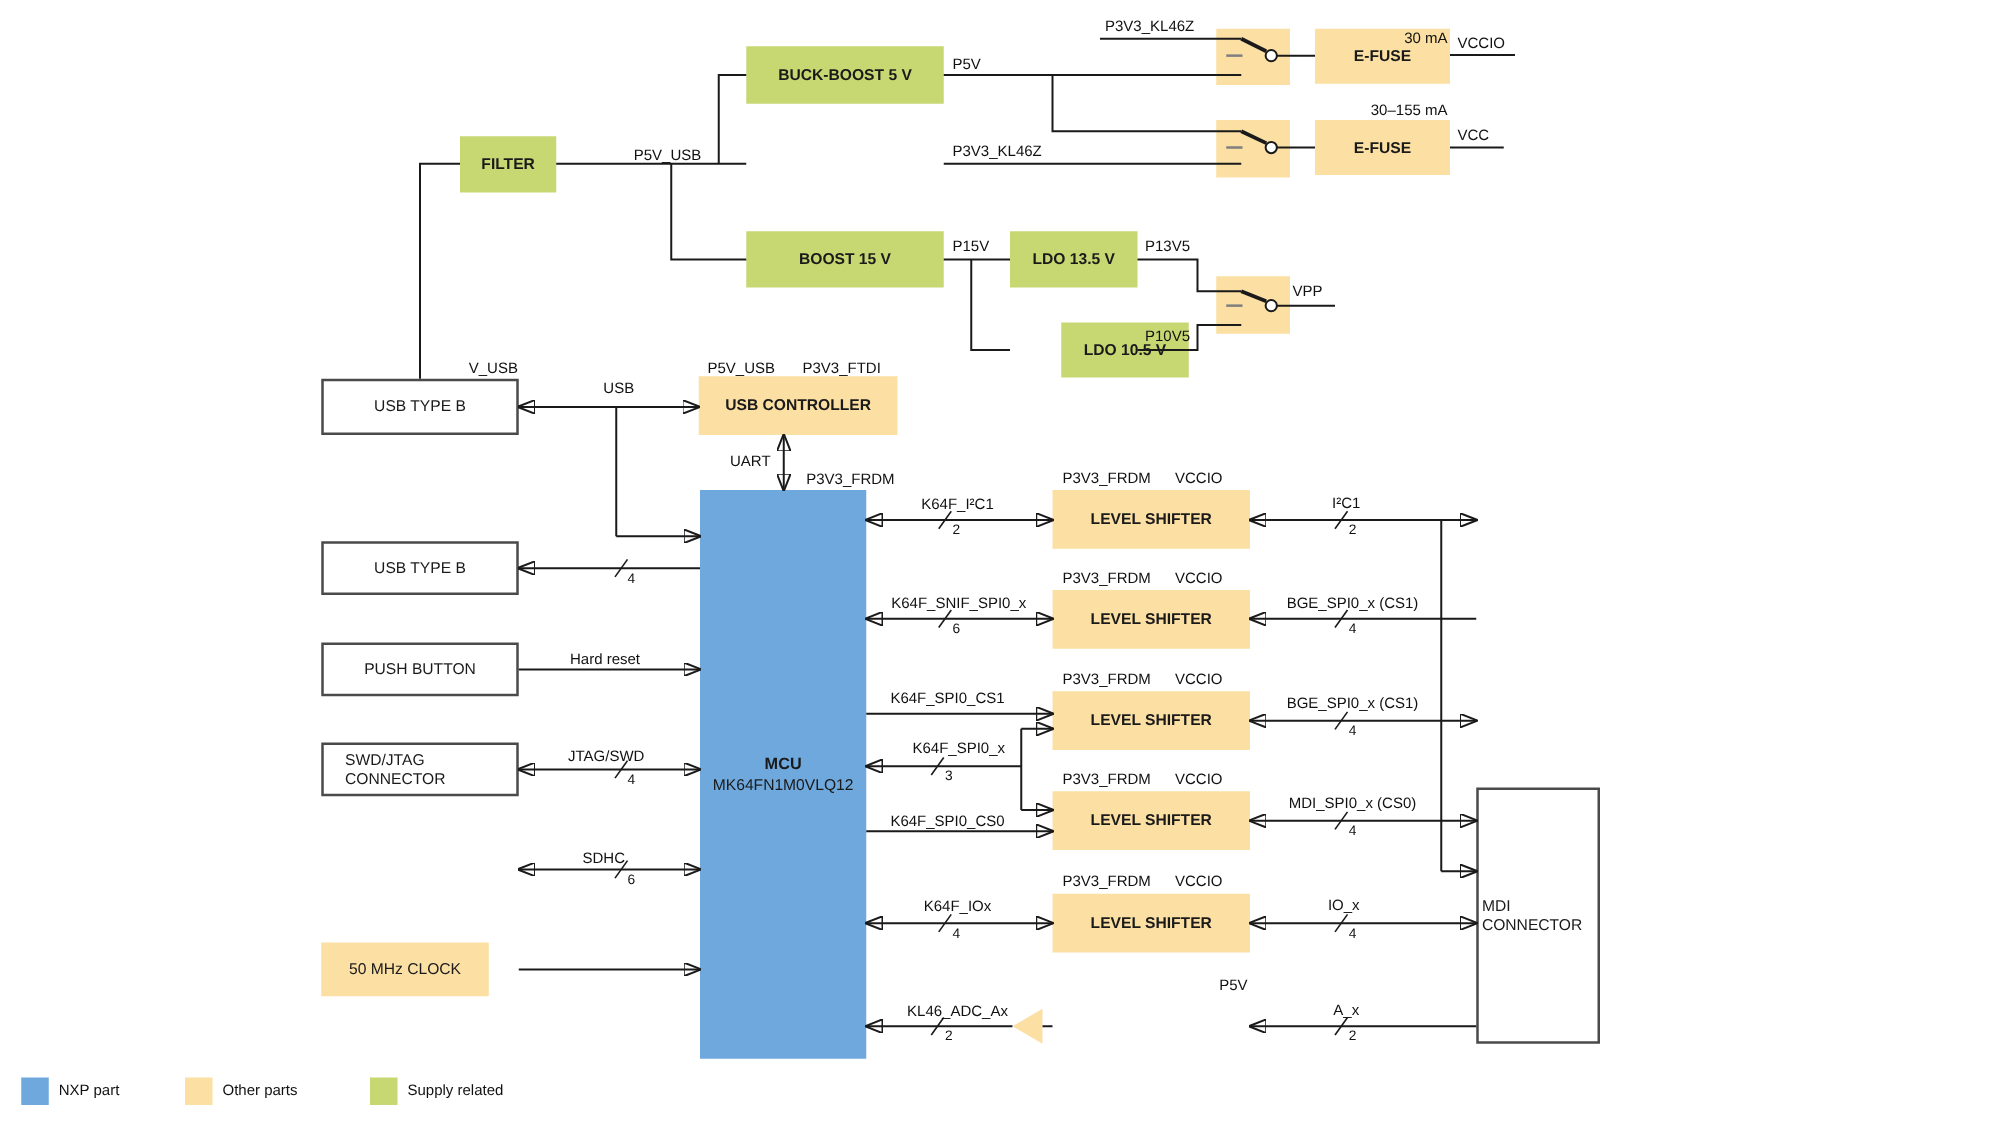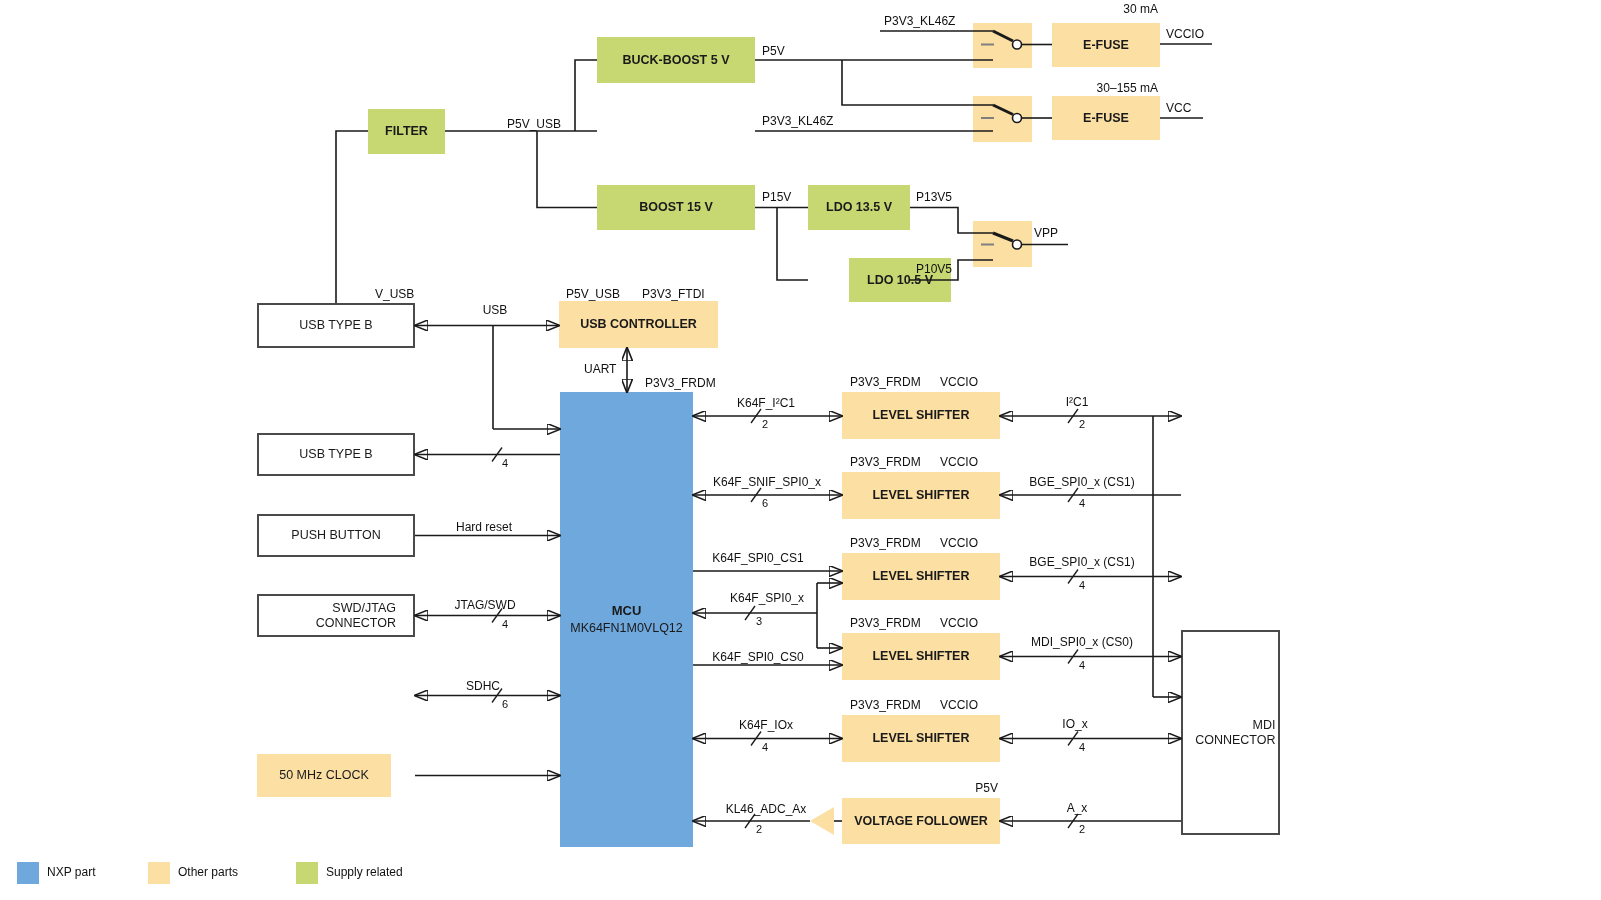--- a/index.html
+++ b/index.html
@@ -1,19 +1,19 @@
 <!DOCTYPE html>
 <html><head>
 <meta charset="utf-8">
 <style>
   html,body{margin:0;padding:0;background:#fff;}
   .canvas{position:relative;width:1601px;height:900px;background:#fff;
           font-family:"Liberation Sans",sans-serif;overflow:hidden;}
   .blk{position:absolute;display:flex;align-items:center;justify-content:center;
-       text-align:right;font-size:12.5px;color:#1a1a1a;line-height:1.2;box-sizing:border-box;}
+       text-align:left;font-size:12.5px;color:#1a1a1a;line-height:1.2;box-sizing:border-box;}
   .bold{font-weight:bold;}
   .g{background:#C7D873;}
   .o{background:#FBDFA3;}
   .bl{background:#6FA8DC;}
   .w{background:#fff;border:2px solid #4a4a4a;}
   .net{position:absolute;font-size:12px;color:#111;white-space:nowrap;}
   .c{transform:translateX(-50%);}
   .r{transform:translateX(-100%);}
   .num{font-size:11px;}
   .mcu-part{font-size:12.5px;font-weight:normal;margin-top:2px;}
@@ -58,21 +58,20 @@
   <div class="blk w" style="left:257px;top:594px;width:158px;height:43px">
       <span style="width:120px">SWD/JTAG CONNECTOR</span>
     </div>
   <div class="blk o" style="left:257px;top:754px;width:134px;height:43px">50 MHz CLOCK</div>
 
   <div class="blk o bold" style="left:842px;top:392px;width:158px;height:47px">LEVEL SHIFTER</div>
   <div class="blk o bold" style="left:842px;top:472px;width:158px;height:47px">LEVEL SHIFTER</div>
   <div class="blk o bold" style="left:842px;top:553px;width:158px;height:47px">LEVEL SHIFTER</div>
   <div class="blk o bold" style="left:842px;top:633px;width:158px;height:47px">LEVEL SHIFTER</div>
   <div class="blk o bold" style="left:842px;top:715px;width:158px;height:47px">LEVEL SHIFTER</div>
-  <div class="blk o bold" style="left:842px;top:798px;width:158px;height:46px">VOLTAGE FOLLOWER</div>
 
   <div class="blk w" style="left:1181px;top:630px;width:99px;height:205px">
       <span style="width:90px">MDI CONNECTOR</span>
     </div>
 
   <svg class="wires" width="1601" height="900" viewBox="0 0 1601 900">
     <defs>
       <marker id="ah" viewBox="0 0 14 11" markerWidth="14" markerHeight="11" refX="13" refY="5.5" orient="auto-start-reverse" markerUnits="userSpaceOnUse">
         <path d="M0,0 L14,5.5 L0,11 Z" fill="#1a1a1a" stroke="none"></path>
       </marker>
@@ -174,21 +173,21 @@
   </svg>
 
   <div class="net" style="left:507px;top:117px">P5V_USB</div>
   <div class="net" style="left:375px;top:287px">V_USB</div>
   <div class="net" style="left:762px;top:44px">P5V</div>
   <div class="net" style="left:884px;top:14px">P3V3_KL46Z</div>
   <div class="net" style="left:762px;top:114px">P3V3_KL46Z</div>
   <div class="net" style="left:762px;top:190px">P15V</div>
   <div class="net" style="left:916px;top:190px">P13V5</div>
   <div class="net" style="left:916px;top:262px">P10V5</div>
-  <div class="net r" style="left:1158px;top:2px">30 mA</div>
+  <div class="net r" style="left:1158px;top:23px">30 mA</div>
   <div class="net" style="left:1166px;top:27px">VCCIO</div>
   <div class="net r" style="left:1158px;top:81px">30–155 mA</div>
   <div class="net" style="left:1166px;top:101px">VCC</div>
   <div class="net c" style="left:1046px;top:226px">VPP</div>
 
   <div class="net c" style="left:495px;top:303px">USB</div>
   <div class="net" style="left:566px;top:287px">P5V_USB</div>
   <div class="net" style="left:642px;top:287px">P3V3_FTDI</div>
   <div class="net" style="left:584px;top:362px">UART</div>
   <div class="net" style="left:645px;top:376px">P3V3_FRDM</div>

